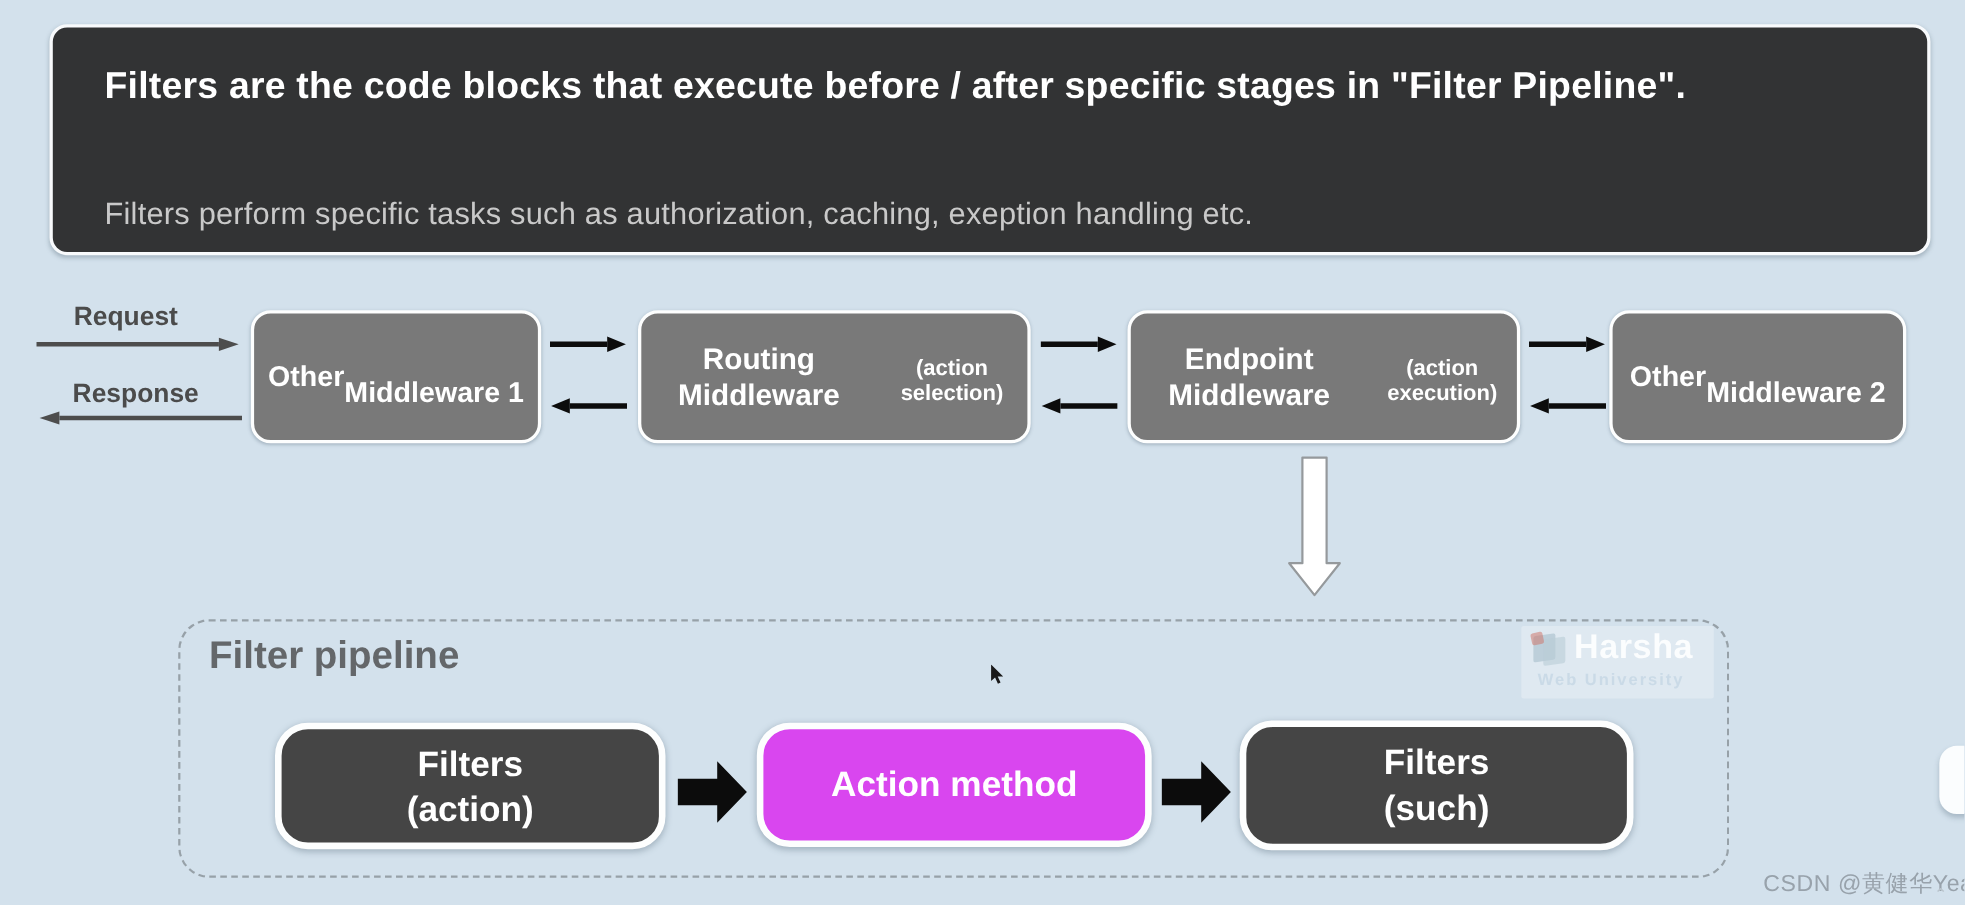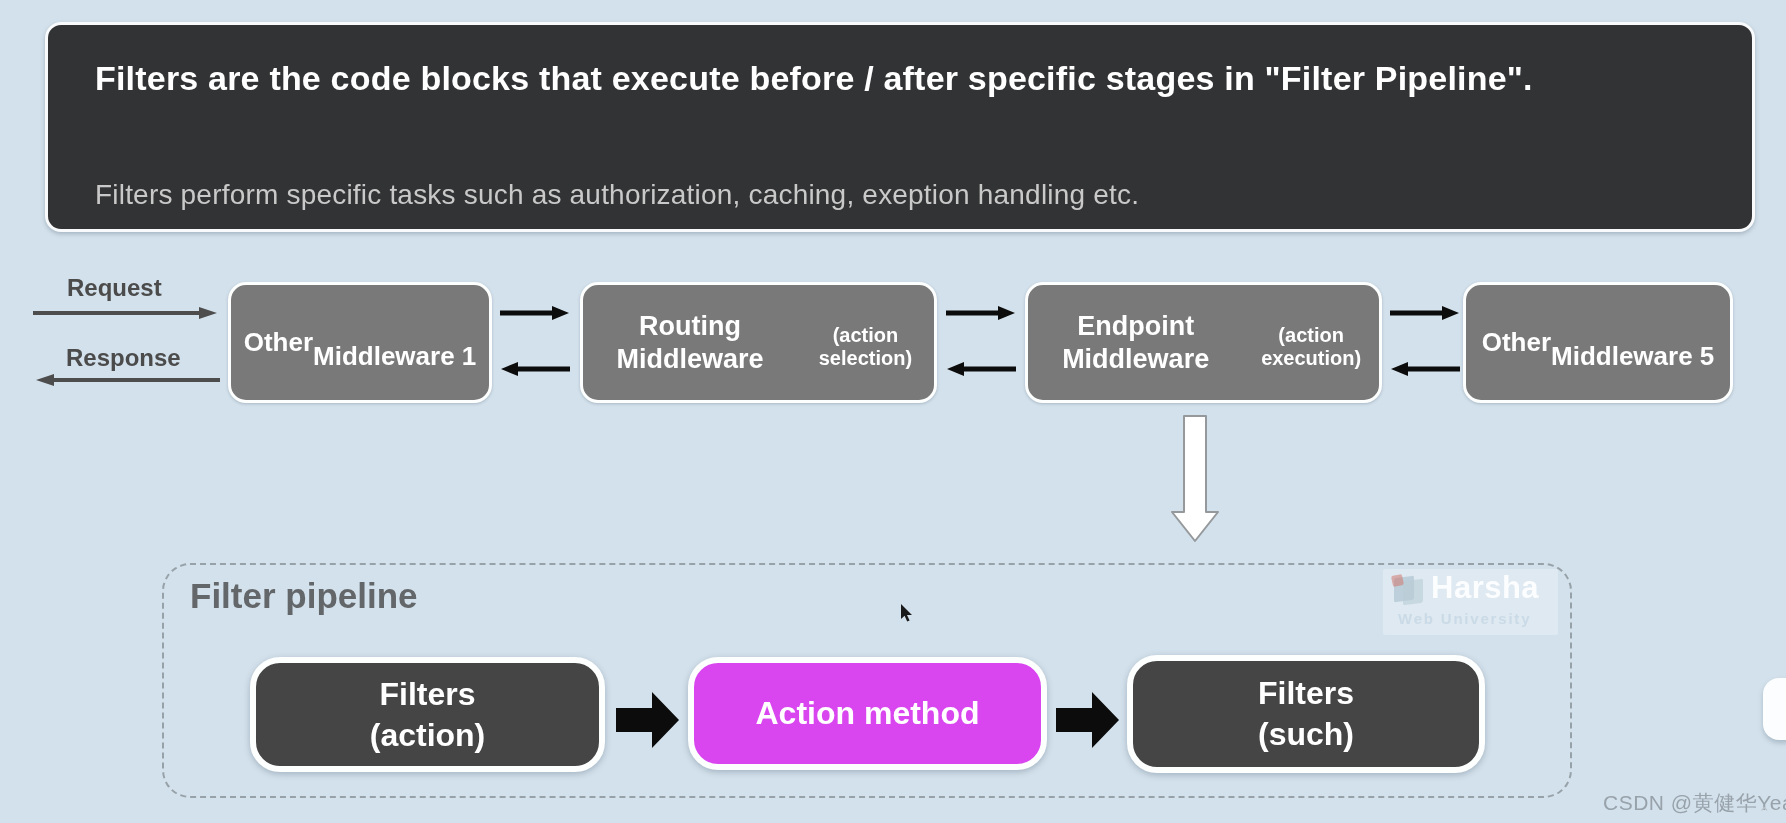--- a/index.html
+++ b/index.html
@@ -122,21 +122,21 @@
   <div id="mw3" class="mw-box">
     <div class="mw-title">Endpoint Middleware</div>
     <div class="mw-sub">(action execution)</div>
   </div>
   <div id="mw2" class="mw-box">
     <div class="mw-title">Routing Middleware</div>
     <div class="mw-sub">(action selection)</div>
   </div>
   <div id="mw4" class="mw-box">
     <div class="mw-line1">Other</div>
-    <div class="mw-line2">Middleware 5</div>
+    <div class="mw-line2">Middleware 2</div>
   </div>
 
   <svg class="arrow-svg" style="left:500px;top:305px" width="70" height="16">
     <line x1="0" y1="8" x2="52" y2="8" stroke="#0c0c0c" stroke-width="5"></line>
       <polygon points="52,1 69,8 52,15" fill="#0c0c0c"></polygon>
   </svg>
   <svg class="arrow-svg" style="left:500px;top:361px" width="70" height="16">
     <line x1="18" y1="8" x2="70" y2="8" stroke="#0c0c0c" stroke-width="5"></line>
       <polygon points="18,1 1,8 18,15" fill="#0c0c0c"></polygon>
   </svg>

